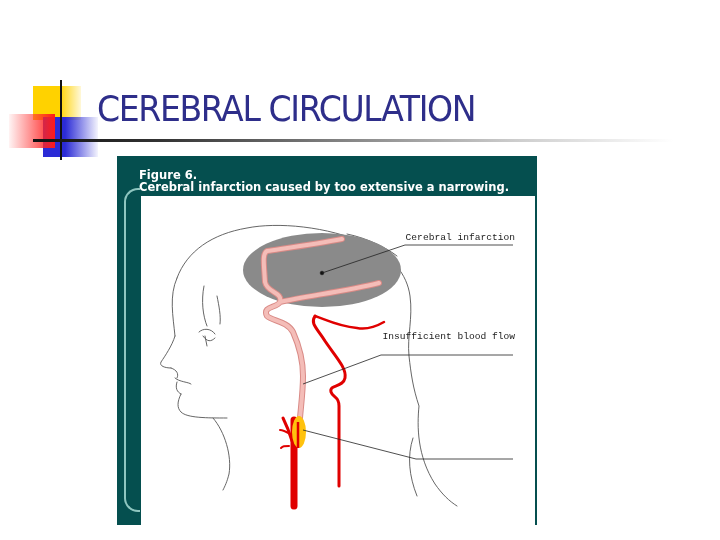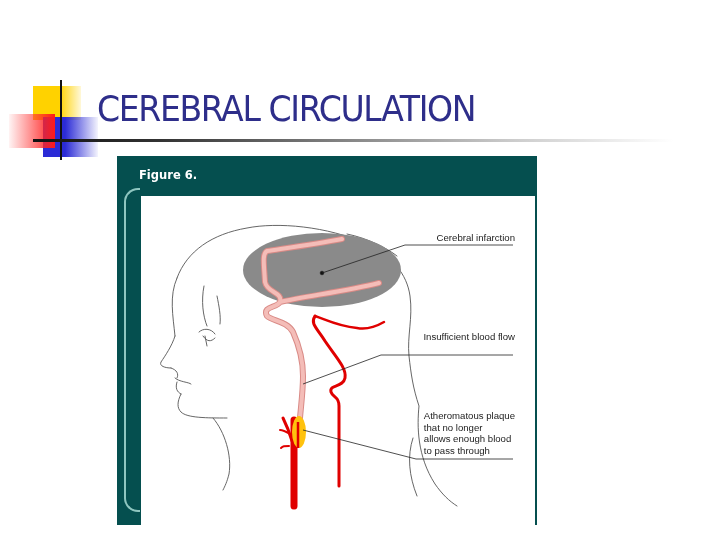--- a/index.html
+++ b/index.html
@@ -51,37 +51,38 @@
       border-left: 2px solid #8fc6c0; border-top: 2px solid #8fc6c0; border-bottom: 2px solid #8fc6c0;
       border-radius: 14px 0 0 14px;
     }
     .figure .panel {
       position: absolute; left: 24px; top: 40px; width: 394px; height: 329px;
       background: #ffffff;
     }
     .figure svg { position: absolute; left: 0; top: 0; }
     .lbl {
       position: absolute; font-size: 9.6px; color: #222; white-space: nowrap;
-      font-family: Liberation Sans, sans-serif; text-align: left; line-height: 11.5px;
+      font-family: Liberation Mono, monospace; text-align: right; line-height: 11.5px;
     }
   </style>
 </head>
 <body>
 
 <div class="logo">
   <div class="sq-yellow"></div>
   <div class="sq-blue"></div>
   <div class="sq-red"></div>
   <div class="vline"></div>
 </div>
 <div class="title-rule"></div>
 <div class="title">CEREBRAL CIRCULATION</div>
 
 <div class="figure">
   <div class="cap1">Figure 6.</div>
+  <div class="cap2">Cerebral infarction caused by too extensive a narrowing.</div>
   <div class="bracket"></div>
   <div class="panel"></div>
 
   <svg width="420" height="369" viewBox="0 0 420 369">
 
     <g fill="none" stroke="#555" stroke-width="0.9" stroke-linecap="round">
       <path d="M60 122 C 70 95, 95 78, 130 72 C 160 66, 210 70, 250 88 C 275 100, 290 118, 293 140 C 296 162, 290 180, 292 200 C 294 218, 296 232, 302 250 C 300 270, 300 300, 318 328 C 325 338, 332 345, 340 350"></path>
       <path d="M60 122 C 52 140, 56 160, 58 180"></path>
       <path d="M58 180 C 55 190, 48 200, 44 206 C 42 210, 48 212, 54 212"></path>
       <path d="M54 212 C 60 214, 62 218, 60 222"></path>
@@ -120,19 +121,13 @@
     <g stroke="#222" stroke-width="0.8" fill="none">
       <circle cx="205" cy="117" r="1.8" fill="#111"></circle>
       <path d="M205 117 L 288 89 L 396 89"></path>
       <path d="M186 228 L 264 199 L 396 199"></path>
       <path d="M186 274 L 299 303 L 396 303"></path>
     </g>
   </svg>
 
   <div class="lbl" style="right:22px; top:76px;">Cerebral infarction</div>
   <div class="lbl" style="right:22px; top:175px;">Insufficient blood flow</div>
-  <div class="lbl" style="right:22px; top:254px;">
-    <div>Atheromatous plaque</div>
-    <div>that no longer</div>
-    <div>allows enough blood</div>
-    <div>to pass through</div>
-  </div>
 </div>
 
 </body></html>

